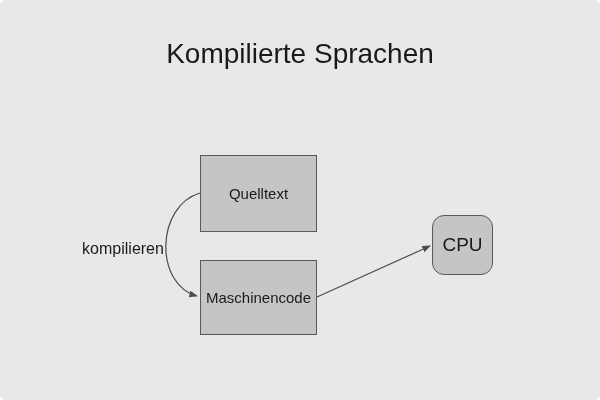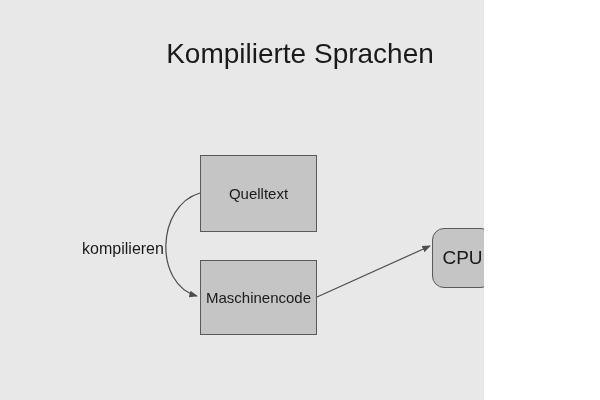--- a/index.html
+++ b/index.html
@@ -2,24 +2,25 @@
 <html><head>
 <meta charset="utf-8">
 <style>
   html, body { margin: 0; padding: 0; }
   body {
     width: 600px; height: 400px;
     font-family: "Liberation Sans", sans-serif;
   }
   .canvas {
     position: relative;
-    width: 484px; height: 400px;
+    width: 600px; height: 400px;
     background: var(--bg, #e8e8e8);
     color: var(--text, #1a1a1a);
     overflow: hidden;
+    border-radius: 6px;
   }
   .title {
     position: absolute;
     top: 37px; left: 0; width: 600px;
     margin: 0;
     text-align: center;
     font-size: 28px;
     font-weight: 400;
     line-height: 34px;
   }
@@ -39,21 +40,20 @@
     border: 1.5px solid var(--node-border, #595959);
     box-sizing: border-box;
     font-size: 15px;
   }
   .node-quelltext     { left: 200px; top: 155px; width: 117px; height: 77px; }
   .node-maschinencode { left: 200px; top: 260px; width: 117px; height: 75px; }
   .node-cpu {
     left: 432px; top: 215px; width: 61px; height: 60px;
     border-radius: 12px;
     font-size: 19px;
-    margin-top: 13px;
   }
   .edge-label {
     position: absolute;
     left: 78px; top: 240px; width: 90px;
     text-align: center;
     font-size: 16px;
   }
 </style>
 </head>
 <body>

